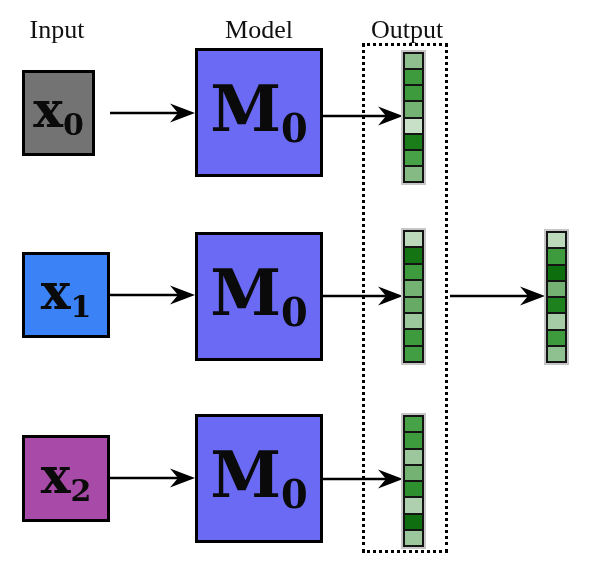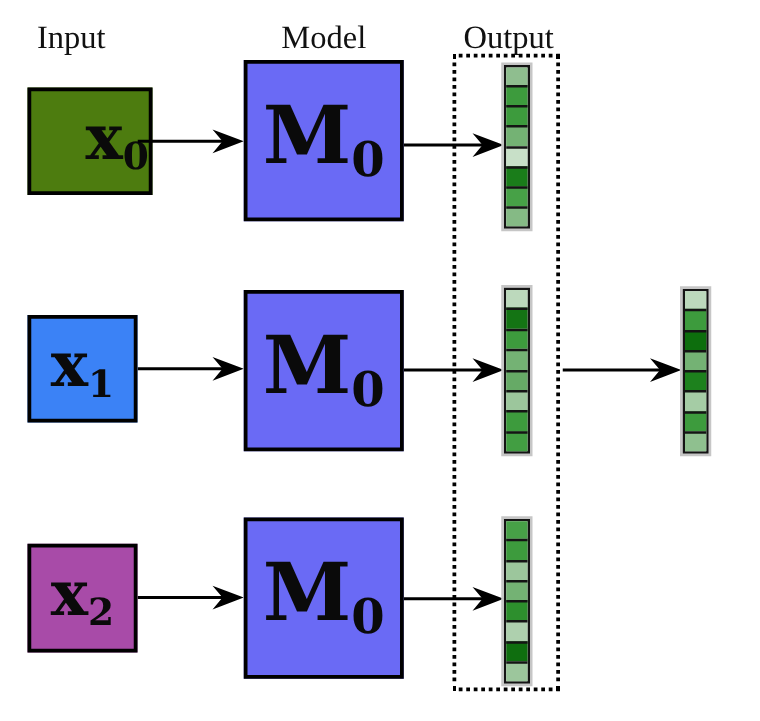--- a/index.html
+++ b/index.html
@@ -39,21 +39,21 @@
 <body>
 
 <div id="stage">
 
   <div class="col-header" style="left:57px">Input</div>
   <div class="col-header" style="left:259px">Model</div>
   <div class="col-header" style="left:407px">Output</div>
 
   <div class="reduce-box" style="left:362px;top:43px;width:86px;height:510px"></div>
 
-  <div class="iobox" style="left: 22px; top: 70px; width: 100px; height: 86px; background-color: #4d7c0f; justify-content: flex-end;">
+  <div class="iobox" style="left: 22px; top: 70px; width: 73px; height: 86px; background-color: #737373;">
     <span class="boxlabel xlabel"><span>x</span><span class="sub">0</span></span>
   </div>
 
   <svg class="arrow" style="left:110px;top:101px" width="85" height="24" viewBox="0 0 85 24">
     <line x1="0" y1="12" x2="70" y2="12" stroke="#000" stroke-width="2.4"></line>
     <path d="M85 12 L60 2.5 L68 12 L60 21.5 Z" fill="#000"></path>
   </svg>
 
   <div class="iobox" style="left: 195px; top: 48px; width: 128px; height: 129px; background-color: rgb(106, 106, 245);">
     <span class="boxlabel mlabel"><span>M</span><span class="sub">0</span></span>

